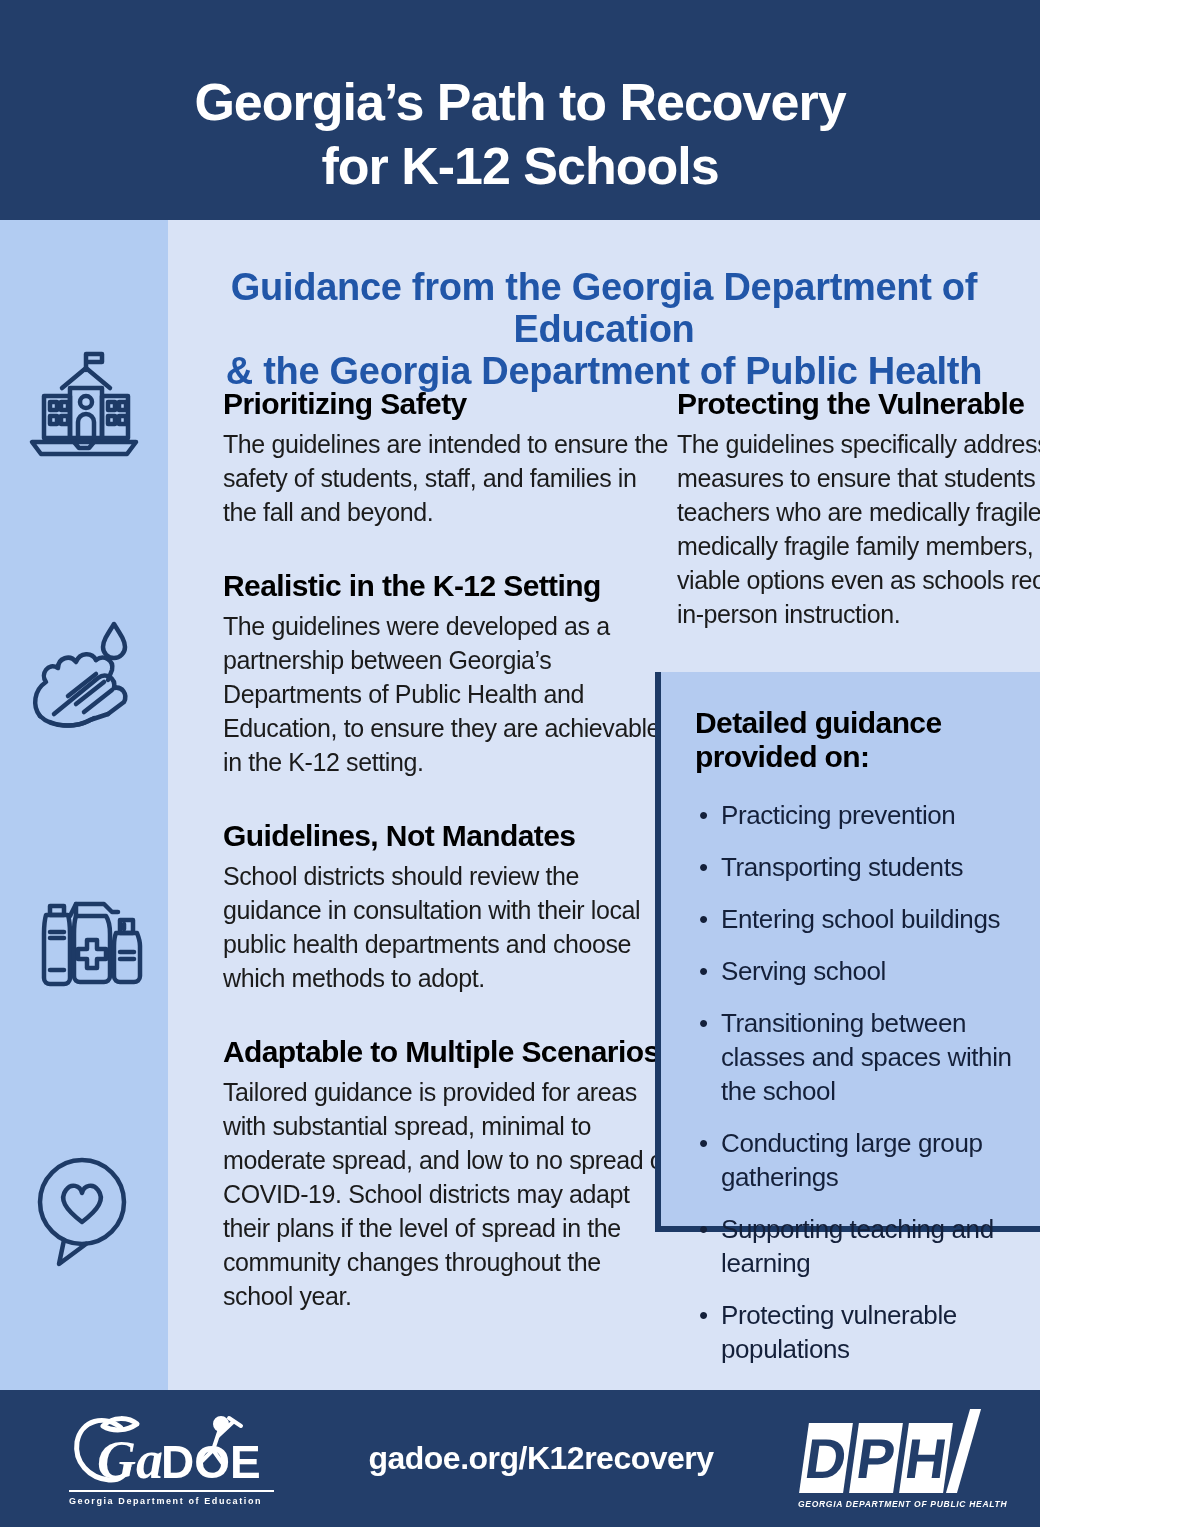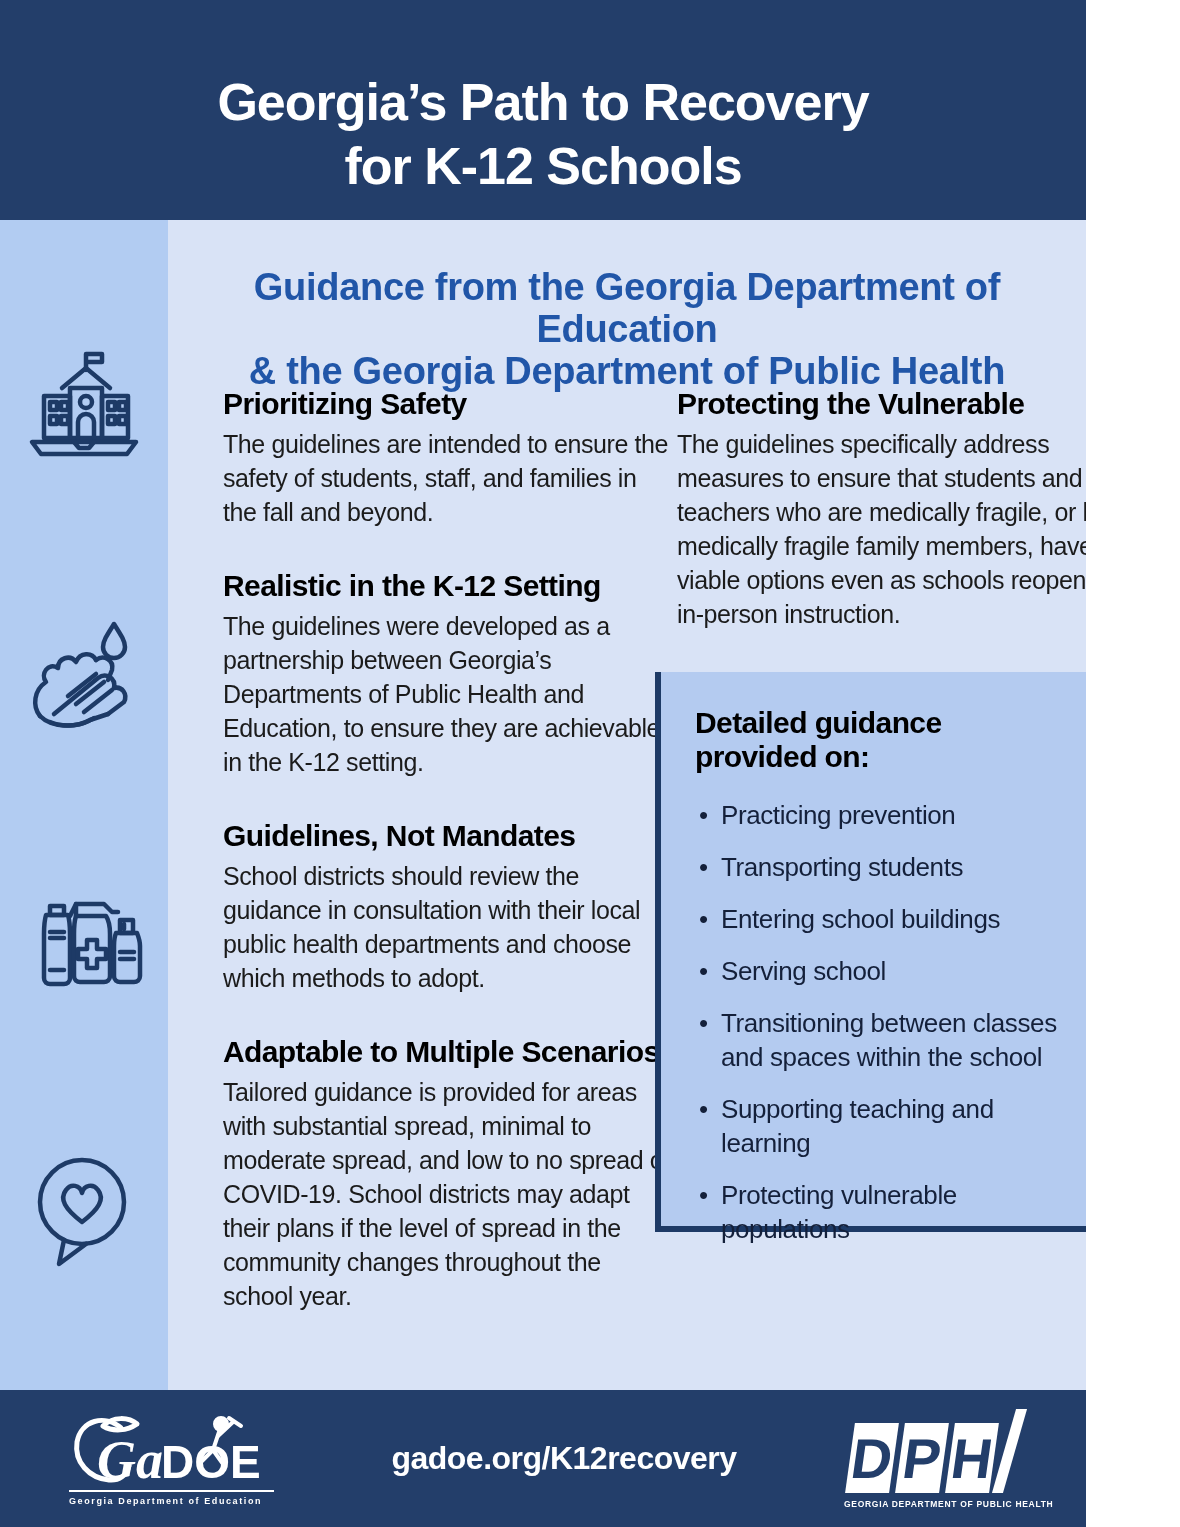--- a/index.html
+++ b/index.html
@@ -1,17 +1,17 @@
 <!DOCTYPE html>
 <html><head>
 <meta charset="utf-8">
 <style>
   html,body { margin:0; padding:0; }
   body { font-family:"Liberation Sans", sans-serif; }
-  .page { position:relative; width:1040px; height:1527px; background:#0ea5e9; overflow:hidden;padding-left:46px; }
+  .page { position:relative; width:1040px; height:1527px; background:#0ea5e9; overflow:hidden; }
 
   
   .header { position:absolute; top:0; left:0; right:0; height:220px; background:#233e6a;
             display:flex; flex-direction:column; align-items:center; box-sizing:border-box; padding-top:70px; }
   .header .title-line { color:#ffffff; font-weight:bold; font-size:52px; line-height:64px; letter-spacing:-1px; text-align:center; }
 
   
   .sidebar { position:absolute; top:220px; bottom:137px; left:0; width:168px; background:#b2ccf2; }
   .side-icon { position:absolute; left:24px; width:120px; }
   .side-icon svg { display:block; }
@@ -48,21 +48,21 @@
   .gadoe { width:215px;margin-left:17px; }
   .gadoe-art { position:relative; height:76px; }
   .gadoe-line { border-top:2px solid #ffffff; margin-top:2px; width:205px; }
   .gadoe-sub { color:#ffffff; font-size:9px; font-weight:bold; letter-spacing:1.6px; margin-top:4px; white-space:nowrap; }
 
   .dph { width:190px; display:flex; flex-direction:column; align-items:flex-start; }
   .dph-row { display:flex; align-items:flex-end; height:84px; }
   .dph-letter { width:44px; height:70px; background:#ffffff; color:#233e6a; font-size:56px; font-weight:bold;
                 display:flex; align-items:center; justify-content:center; transform:skewX(-8deg); margin-left:6px; }
   .dph-slash { width:11px; height:84px; background:#ffffff; transform:skewX(-16deg); margin-left:10px; }
-  .dph-sub { color:#ffffff; font-size:8.5px; font-weight:bold; letter-spacing:0.7px; margin-top:6px; white-space:nowrap; }
+  .dph-sub { color:#ffffff; font-size:8.5px; font-weight:bold; letter-spacing:0.7px; margin-top:6px; white-space:nowrap;font-style:italic; }
 </style>
 </head>
 <body>
 
 <div class="page">
 
   <div class="header">
     <div class="title-line">Georgia’s Path to Recovery</div>
     <div class="title-line">for K-12 Schools</div>
   </div>
@@ -166,20 +166,21 @@
       </div>
     </div>
 
     <div class="guidance-box">
       <h2 class="gb-heading">Detailed guidance provided on:</h2>
       <div class="gb-item">Practicing prevention</div>
       <div class="gb-item">Transporting students</div>
       <div class="gb-item">Entering school buildings</div>
       <div class="gb-item">Serving school</div>
       <div class="gb-item">Transitioning between classes and spaces within the school</div>
+      <div class="gb-item">Conducting large group gatherings</div>
       <div class="gb-item">Supporting teaching and learning</div>
       <div class="gb-item">Protecting vulnerable populations</div>
     </div>
   </div>
 
   <div class="footer">
 
     <div class="gadoe">
       <div class="gadoe-art">
         <svg width="215" height="76" viewBox="0 0 215 76">

